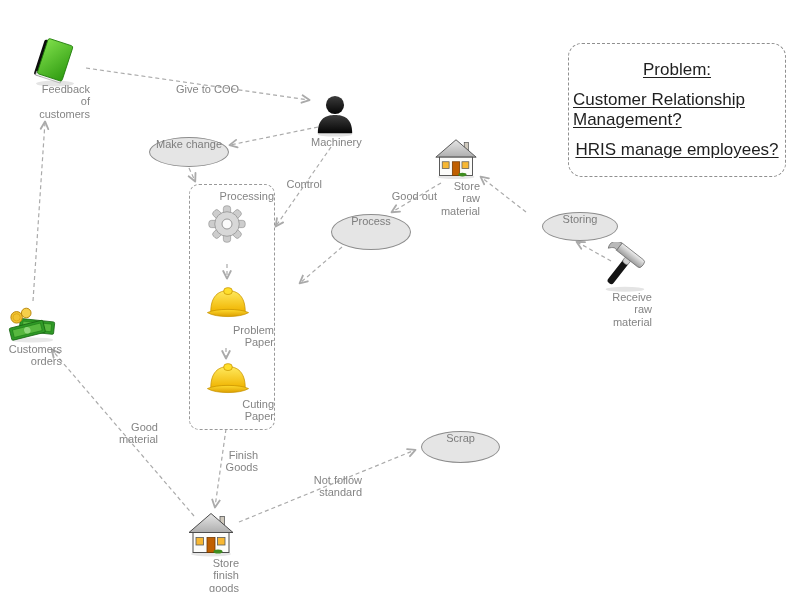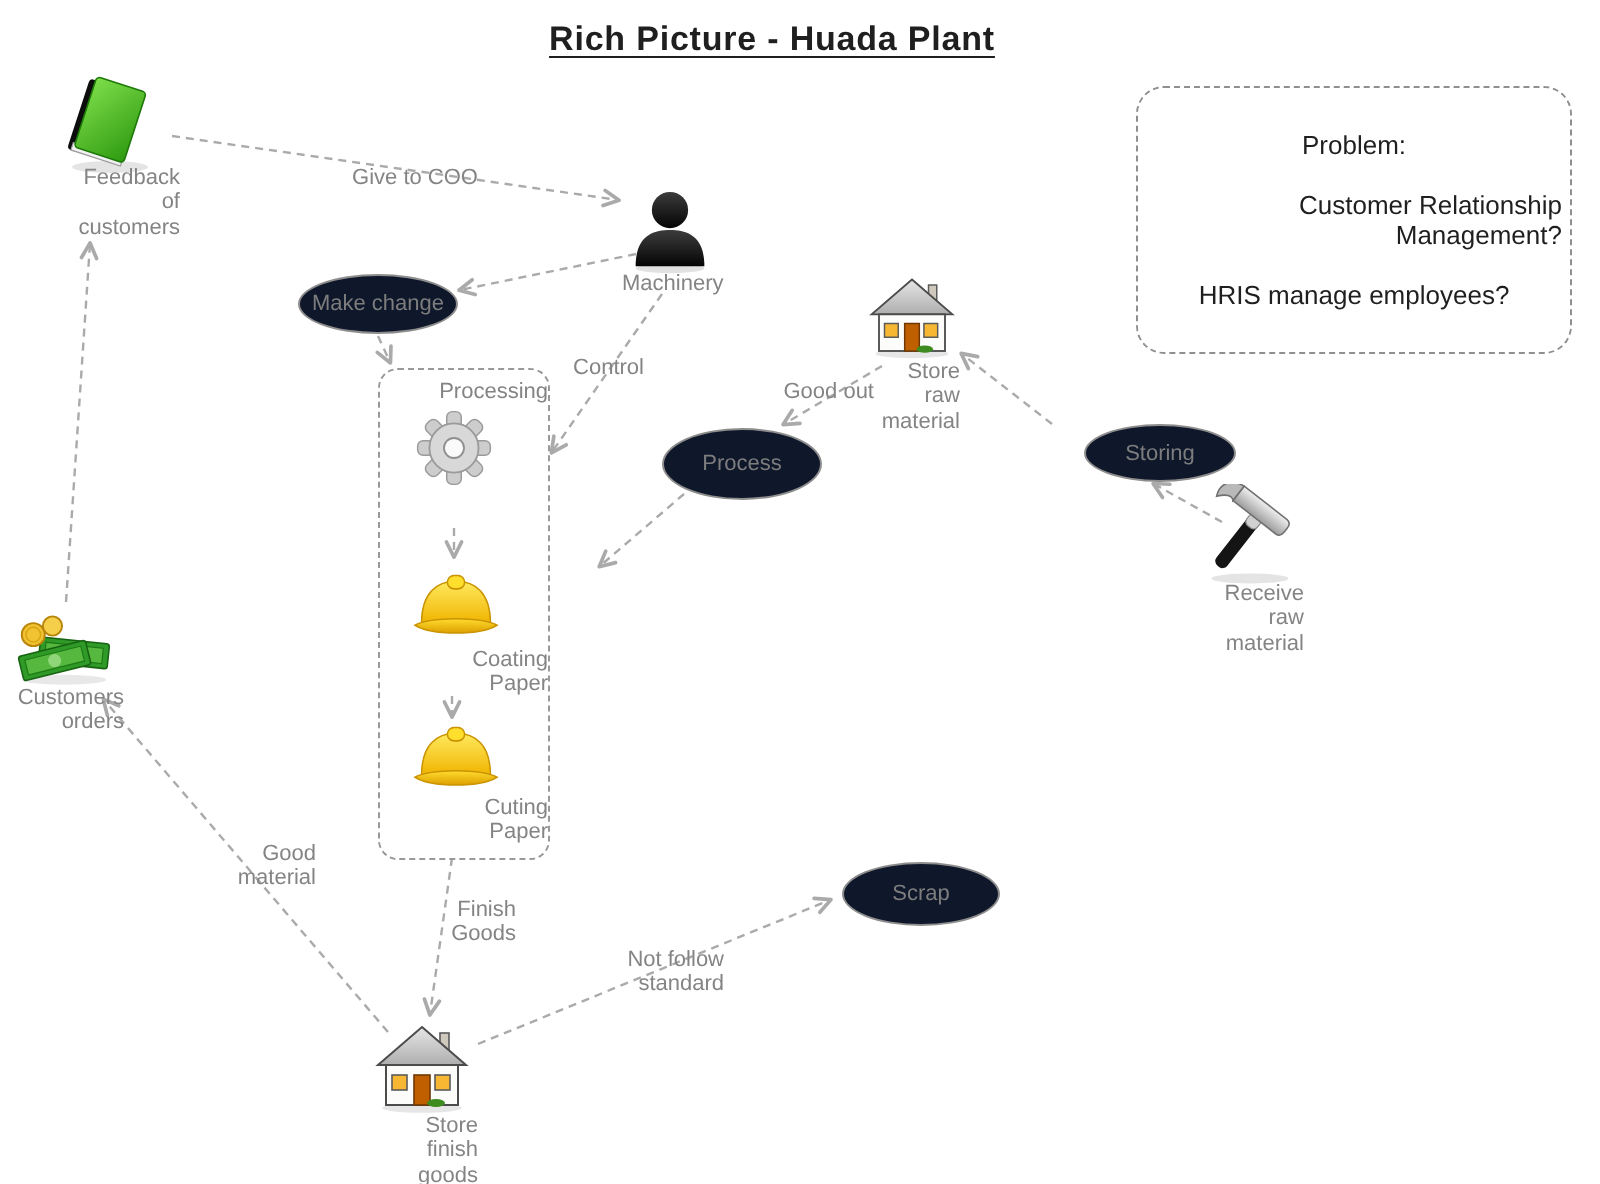--- a/index.html
+++ b/index.html
@@ -4,29 +4,29 @@
 <style>
   html,body{margin:0;padding:0;background:#fff;}
   .canvas{position:relative;width:800px;height:592px;background:#ffffff;overflow:hidden;
           font-family:"Liberation Sans", sans-serif;}
   .title{position:absolute;left:0;top:10px;width:772px;text-align:center;font-size:17px;
          font-weight:bold;color:var(--dark-text,#1f1f1f);text-decoration:underline;
          text-underline-offset:3px;letter-spacing:.4px;}
   .lbl{position:absolute;color:var(--label-gray,#848484);font-size:11px;line-height:1.12;
        white-space:pre-line;text-align:right;}
   .oval{position:absolute;border:1.2px solid var(--oval-stroke,#8d8d8d);border-radius:50%;
-        background:#0f172a;display:flex;align-items:center;justify-content:center;
+        background:#e5e5e5;display:flex;justify-content:center;
         color:#7d7d7d;font-size:11px;}
   .pbox{position:absolute;border:1.4px dashed #999;border-radius:10px;}
   .pbox .in{position:absolute;}
   .problem{position:absolute;border:1.6px dashed #8f8f8f;border-radius:14px;
            display:flex;flex-direction:column;align-items:center;justify-content:space-evenly;
            padding:6px 4px;box-sizing:border-box;}
-  .pline{color:var(--dark-text,#262626);font-size:13px;
-         text-underline-offset:2px;text-align:right;}
+  .pline{color:var(--dark-text,#262626);font-size:17px;text-decoration:underline;
+         text-underline-offset:2px;text-align:left;}
   .edges{position:absolute;left:0;top:0;pointer-events:none;}
   .edge{fill:none;stroke:var(--line-gray,#ababab);stroke-width:1.2;stroke-dasharray:4 3;}
   .ah-path{stroke:var(--line-gray,#9a9a9a);}
   svg{display:block;}
   .icon{position:absolute;}
 </style>
 </head>
 <body>
 
 <div class="canvas">
@@ -70,21 +70,20 @@
     <path class="edge" d="M611,261 L577,242" marker-end="url(#ah)"></path>
     <path class="edge" d="M526,212 L481,177" marker-end="url(#ah)"></path>
     <path class="edge" d="M226,429 L215,507" marker-end="url(#ah)"></path>
     <path class="edge" d="M194,516 L52,350" marker-end="url(#ah)"></path>
     <path class="edge" d="M33,301 L45,122" marker-end="url(#ah)"></path>
     <path class="edge" d="M239,522 L415,450" marker-end="url(#ah)"></path>
     <path class="edge" d="M227,264 L227,278" marker-end="url(#ah)"></path>
     <path class="edge" d="M226,348 L226,358" marker-end="url(#ah)"></path>
   </svg>
 
-  <div class="title">Rich Picture - Huada Plant</div>
 
   <svg class="icon" style="left:28px;top:36px" width="52" height="52" viewBox="0 0 52 52">
     <ellipse cx="27" cy="47.5" rx="19" ry="3" fill="#e4e4e4"></ellipse>
     <g transform="rotate(18 26 24)">
       <rect x="11" y="7" width="9" height="37" rx="2" fill="#0d0d0d"></rect>
       <rect x="13" y="40" width="26" height="4" fill="#f2f2f2" stroke="#9c9c9c" stroke-width="0.6"></rect>
       <rect x="14" y="5" width="26" height="37" rx="2" fill="url(#bookGrad)" stroke="#1e7a08" stroke-width="0.8"></rect>
     </g>
   </svg>
   <div class="lbl" style="left:18px;top:83px;width:72px">Feedback
@@ -115,21 +114,21 @@
         <rect x="18" y="2" width="8" height="40" rx="3" transform="rotate(135 22 22)"></rect>
       </g>
       <circle cx="22" cy="22" r="13.5" fill="#d8d8d8" stroke="#9a9a9a"></circle>
       <circle cx="22" cy="22" r="5.5" fill="#fafafa" stroke="#8f8f8f"></circle>
     </svg>
     <svg class="in" style="left:16px;top:101px" width="44" height="36" viewBox="0 0 46 36">
       <path d="M5,26 C5,10 13,4 23,4 C33,4 41,10 41,26 Z" fill="url(#hatGrad)" stroke="#c99400" stroke-width="0.8"></path>
       <rect x="18.5" y="1" width="9" height="7" rx="3.5" fill="#ffdf2b" stroke="#c99400" stroke-width="0.8"></rect>
       <path d="M1.5,27 C10,22.5 36,22.5 44.5,27 C36,32.5 10,32.5 1.5,27 Z" fill="url(#hatBrim)" stroke="#c99400" stroke-width="0.8"></path>
     </svg>
-    <div class="lbl in" style="left:0;top:139px;width:84px">Coating
+    <div class="lbl in" style="left:0;top:139px;width:84px">Problem
 Paper</div>
     <svg class="in" style="left:16px;top:177px" width="44" height="36" viewBox="0 0 46 36">
       <path d="M5,26 C5,10 13,4 23,4 C33,4 41,10 41,26 Z" fill="url(#hatGrad)" stroke="#c99400" stroke-width="0.8"></path>
       <rect x="18.5" y="1" width="9" height="7" rx="3.5" fill="#ffdf2b" stroke="#c99400" stroke-width="0.8"></rect>
       <path d="M1.5,27 C10,22.5 36,22.5 44.5,27 C36,32.5 10,32.5 1.5,27 Z" fill="url(#hatBrim)" stroke="#c99400" stroke-width="0.8"></path>
     </svg>
     <div class="lbl in" style="left:0;top:213px;width:84px">Cuting
 Paper</div>
   </div>
 

